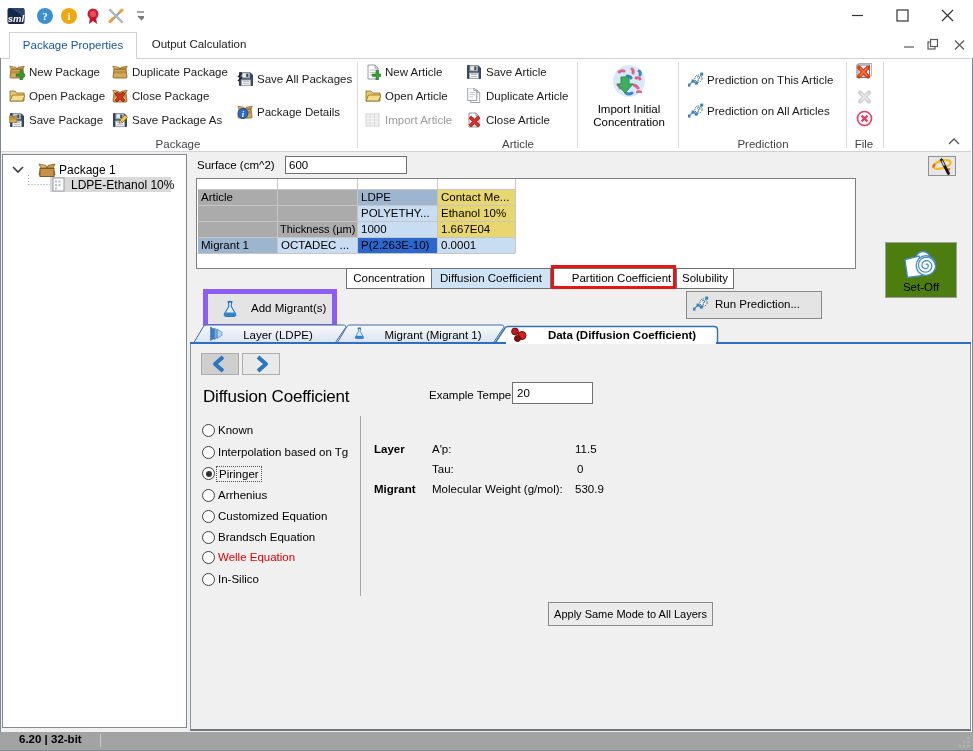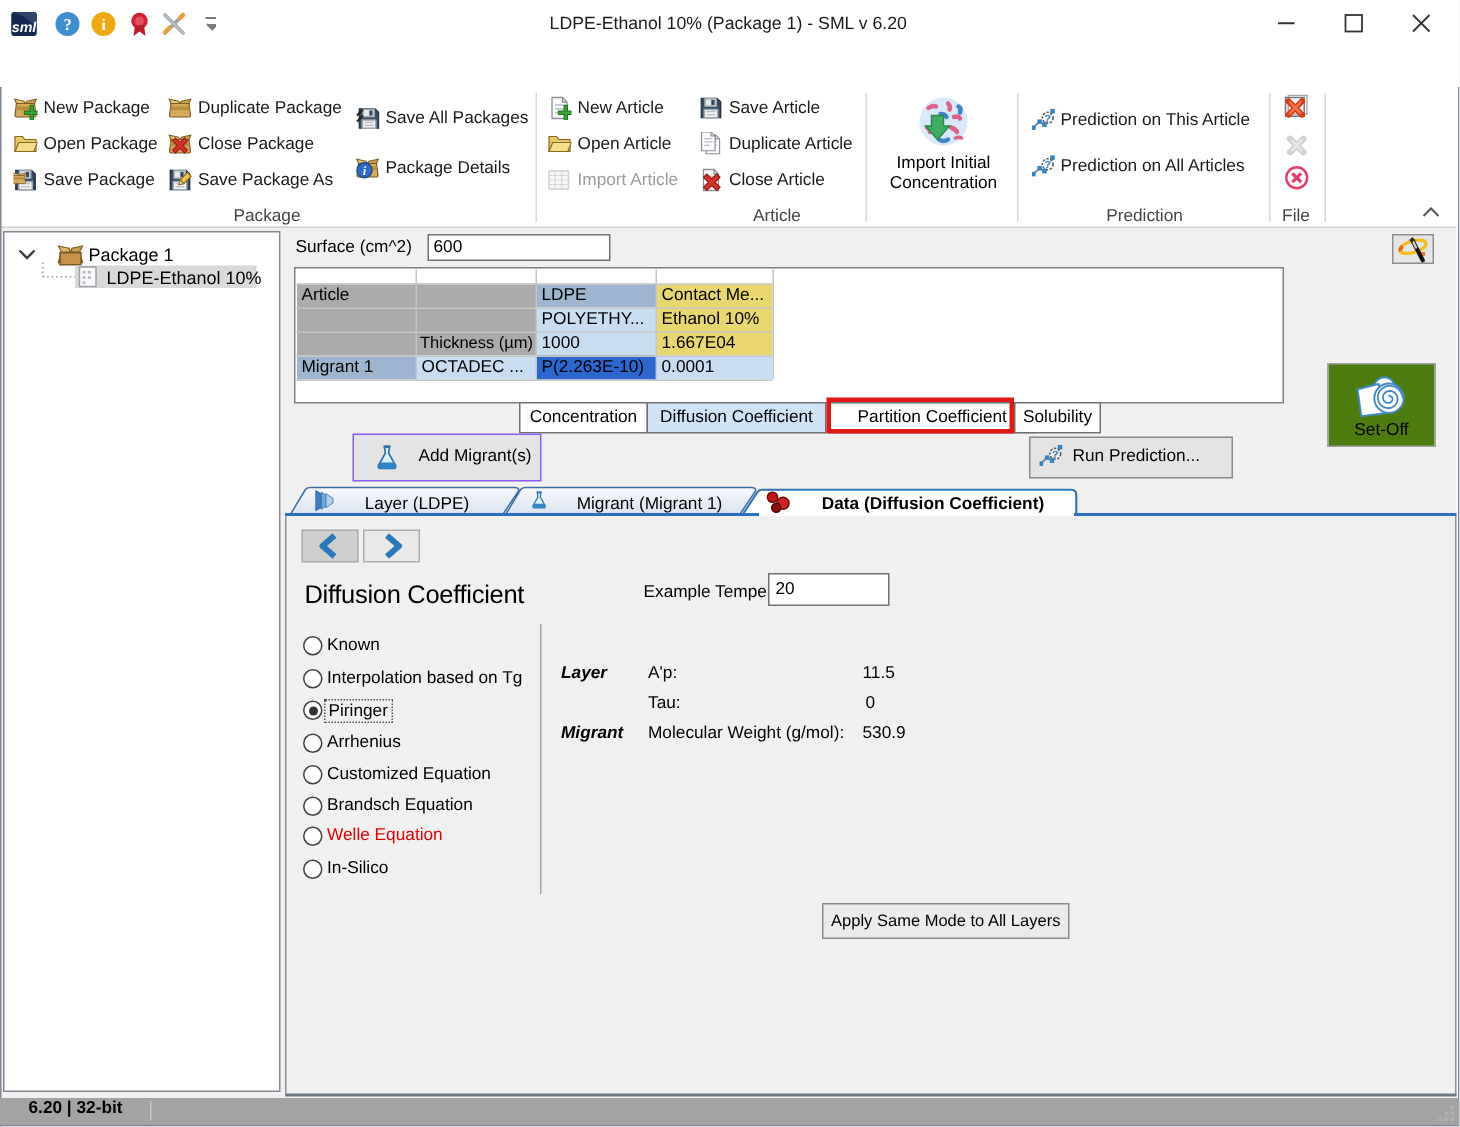--- a/index.html
+++ b/index.html
@@ -25,34 +25,34 @@
   #content{position:absolute;left:0;top:152px;width:971px;height:581px;background:#f0f0f0;}
   #treepanel{position:absolute;left:2px;top:2px;width:183px;height:572px;background:#fff;border:1px solid #828790;}
   
   #surfacelbl{position:absolute;left:197px;top:7px;}
   #surfacebox{position:absolute;left:285px;top:4px;width:117px;height:16px;background:#fff;border:1px solid #707070;padding-left:3px;line-height:16px;}
   #wandbtn{position:absolute;left:928px;top:4px;width:26px;height:18px;background:#e6e6e6;border:1px solid #8f8f8f;}
   #tablebox{position:absolute;left:196px;top:26px;width:658px;height:89px;background:#fff;border:1px solid #808080;}
   #addlayer{position:absolute;left:885px;top:26px;width:70px;height:56px;background:#e2e2e2;border:1px solid #a0a0a0;text-align:center;}
   #setoff{position:absolute;left:885px;top:90px;width:70px;height:54px;background:#4d7c0f;border:1px solid #a0a0a0;text-align:center;}
   .ttab{position:absolute;top:116px;height:21px;border:1px solid #707070;background:#fff;text-align:center;line-height:19px;box-sizing:border-box;}
-  #addmig{position:absolute;left:203px;top:137px;width:124px;height:30px;background:#e4e4e4;border:1px solid #8b5cf6;margin-left:32px;}
+  #addmig{position:absolute;left:203px;top:137px;width:124px;height:30px;background:#e4e4e4;border:5px solid #8b5cf6;}
   #runpred{position:absolute;left:686px;top:139px;width:134px;height:26px;background:#e4e4e4;border:1px solid #8a8a8a;}
   
   #bigpanel{position:absolute;left:190px;top:192px;width:781px;height:387px;box-sizing:border-box;background:#f0f0f0;border-left:1px solid #8a9199;border-right:1px solid #8a9199;border-bottom:2px solid #70767e;}
   
   .navbtn{position:absolute;top:201px;width:36px;height:20px;border:1px solid #adadad;}
   #dchead{position:absolute;left:203px;top:235px;font-size:17px;letter-spacing:-0.2px;}
   #extlbl{position:absolute;left:392px;top:237px;padding-left:37px;}
   #extbox{position:absolute;left:512px;top:230px;width:75px;height:20px;background:#fff;border:1px solid #707070;line-height:20px;padding-left:4px;}
   .radio{position:absolute;left:202px;width:11px;height:11px;border-radius:50%;border:1px solid #404040;background:#fff;margin-top:1px;}
   .radiolbl{position:absolute;left:218px;height:14px;line-height:14px;white-space:nowrap;}
   #vsep{position:absolute;left:360px;top:264px;width:1px;height:180px;background:#a6a6a6;}
   #parhdr{position:absolute;left:372px;top:261px;width:480px;height:22px;background:#d2d2d2;border-top:1px solid #9a9a9a;color:#1f4e79;font-weight:bold;line-height:22px;padding-left:8px;box-sizing:border-box;}
-  .pb{position:absolute;font-weight:bold;font-style:italic;}
+  .pb{position:absolute;font-weight:bold;}
   .pl{position:absolute;}
   .btn{position:absolute;top:450px;height:24px;background:#ebebeb;border:1px solid #8a8a8a;text-align:center;line-height:22px;white-space:nowrap;font-size:11px;box-sizing:border-box;}
   
   #statusbar{position:absolute;left:0;top:732px;width:973px;height:18px;background:#a3a3a3;}
   #statustxt{position:absolute;left:19px;top:1px;font-weight:bold;}
 </style>
 </head>
 <body>
 <svg width="0" height="0" style="position:absolute">
 <defs>
@@ -96,21 +96,20 @@
 <g id="i-flask">
   <path d="M6.5 1.5 H9.5 L9 5.5 L13 12.5 Q13.7 14.5 11.5 14.5 L4.5 14.5 Q2.3 14.5 3 12.5 L7 5.5 Z" fill="#dff0fb" stroke="#2e75b6" stroke-width="1"></path>
   <path d="M4.2 11 H11.8 L13 12.8 Q13.5 14.4 11.5 14.4 L4.5 14.4 Q2.5 14.4 3 12.8 Z" fill="#2e86c8"></path>
   <rect x="6" y="0.8" width="4" height="1.6" fill="#2e75b6"></rect>
 </g>
 </defs>
 </svg>
 <div id="win">
 
 <div id="titlebar">
-  <div id="title">LDPE-Ethanol 10% (Package 1) - SML v 6.20</div>
 
   <svg class="abs" style="left:4px;top:7px" width="140" height="18" viewBox="0 0 140 18">
     <g transform="translate(3.5,0)">
           <rect x="0" y="1" width="17" height="16" rx="2" fill="#14284e"></rect>
     <path d="M2 1 L15 1 Q17 1 17 3 L17 12 Q10 4 3 1.5 Z" fill="#2f4468"></path>
     <text x="8.5" y="14.5" font-size="9.5" font-style="italic" font-weight="bold" fill="#fff" text-anchor="middle" font-family="Liberation Sans">sml</text>
         </g>
     <circle cx="41" cy="9" r="8" fill="#3d8fd1"></circle>
     <text x="41" y="13" font-size="11" font-weight="bold" fill="#fff" text-anchor="middle" font-family="Liberation Serif">?</text>
     <circle cx="65" cy="9" r="8" fill="#f0a811"></circle>
@@ -135,20 +134,32 @@
 
   <svg class="abs" style="left:840px;top:0" width="131" height="31" viewBox="0 0 131 31">
     <g stroke="#333" stroke-width="1.2" fill="none">
       <path d="M12 15.5 H23"></path>
       <rect x="57" y="10" width="11" height="11"></rect>
       <path d="M102 10 L113 21 M113 10 L102 21"></path>
     </g>
   </svg>
 </div>
 
+<div id="tabrow">
+  <div id="tab-active">Package Properties</div>
+  <div id="tab-other">Output Calculation</div>
+  <svg class="abs" style="left:896px;top:7px" width="72" height="14" viewBox="0 0 72 14">
+    <g stroke="#5a5a5a" stroke-width="1.2" fill="none">
+      <path d="M8 9 H18"></path>
+      <rect x="32" y="4" width="7" height="7"></rect>
+      <rect x="34.5" y="1.5" width="7" height="7" fill="#fff"></rect>
+      <path d="M59 2.5 L68 11.5 M68 2.5 L59 11.5"></path>
+    </g>
+  </svg>
+</div>
 
 <div id="ribbon">
   <div class="rsep" style="left:357px"></div>
   <div class="rsep" style="left:577px"></div>
   <div class="rsep" style="left:678px"></div>
   <div class="rsep" style="left:846px"></div>
   <div class="rsep" style="left:883px"></div>
 
   <div class="ritem" style="left:9px;top:5px">
         <svg width="16" height="16">

